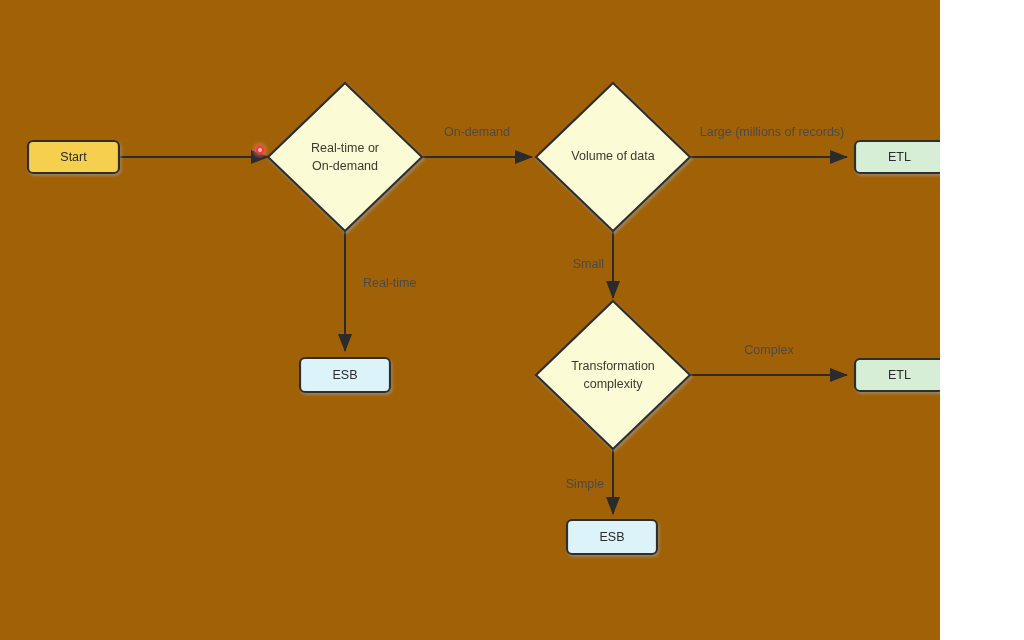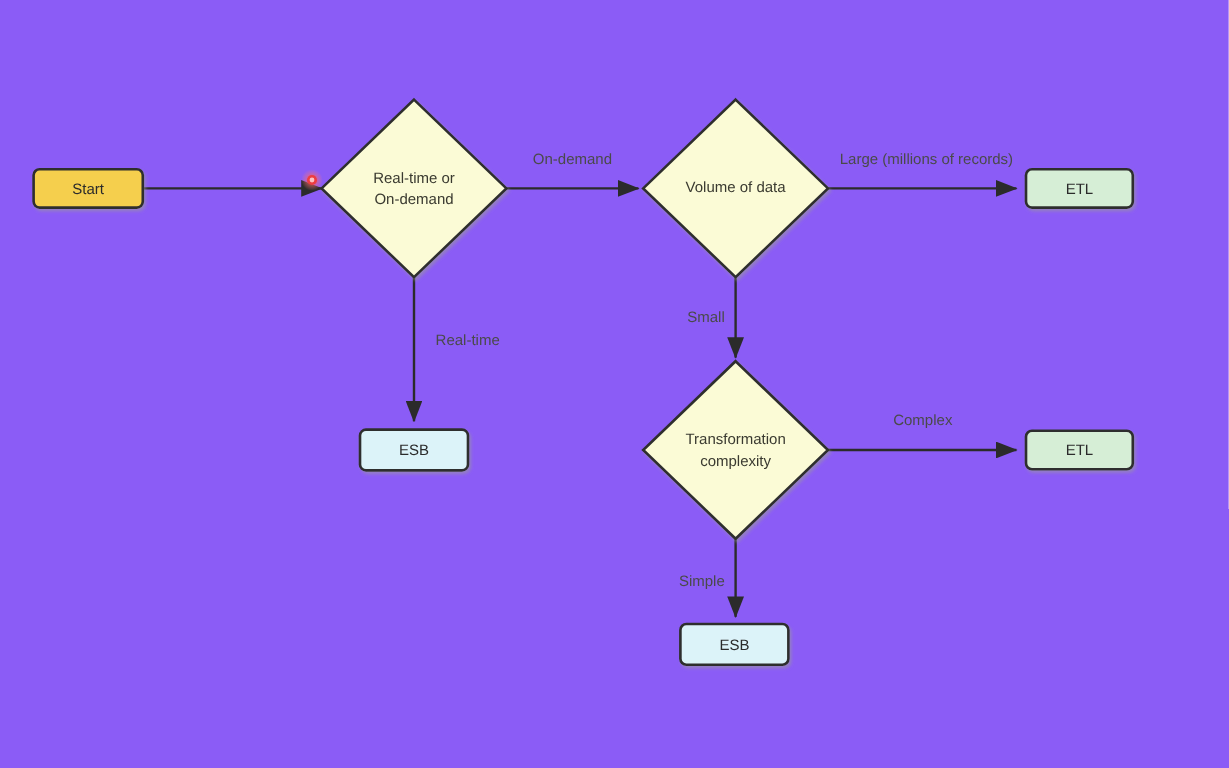--- a/index.html
+++ b/index.html
@@ -2,23 +2,23 @@
 <html><head>
 <meta charset="utf-8">
 <style>
   html, body {
     margin: 0;
     padding: 0;
     background: #ffffff;
   }
   #canvas {
     position: relative;
-    width: 1024px;
+    width: 940px;
     height: 640px;
-    background: #8b5cf6;
+    background: #a16207;
     overflow: hidden;
     font-family: "Liberation Sans", sans-serif;
   }
   #flow-svg {
     position: absolute;
     left: 0;
     top: 0;
     width: 1024px;
     height: 640px;
   }

